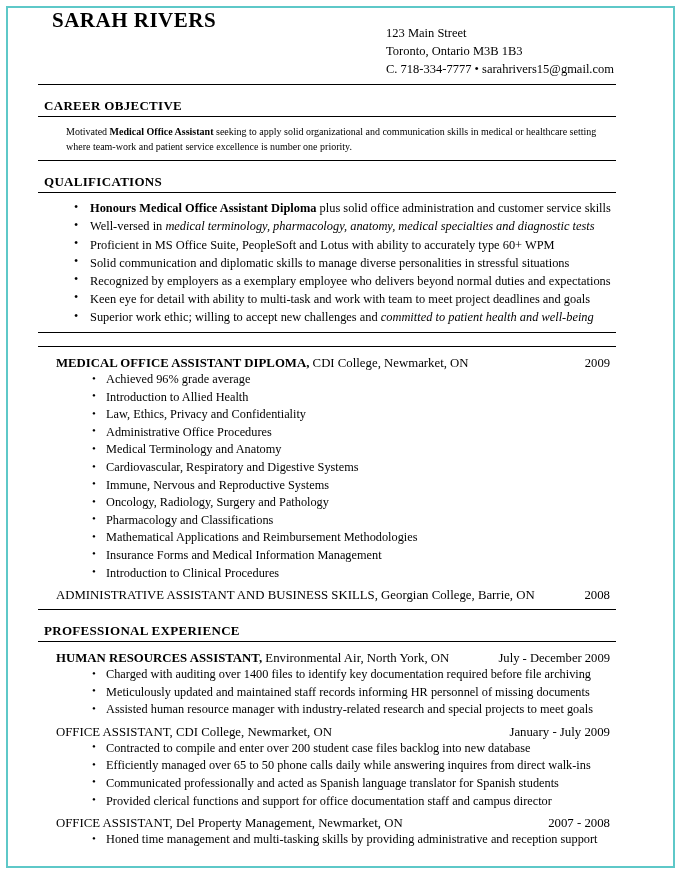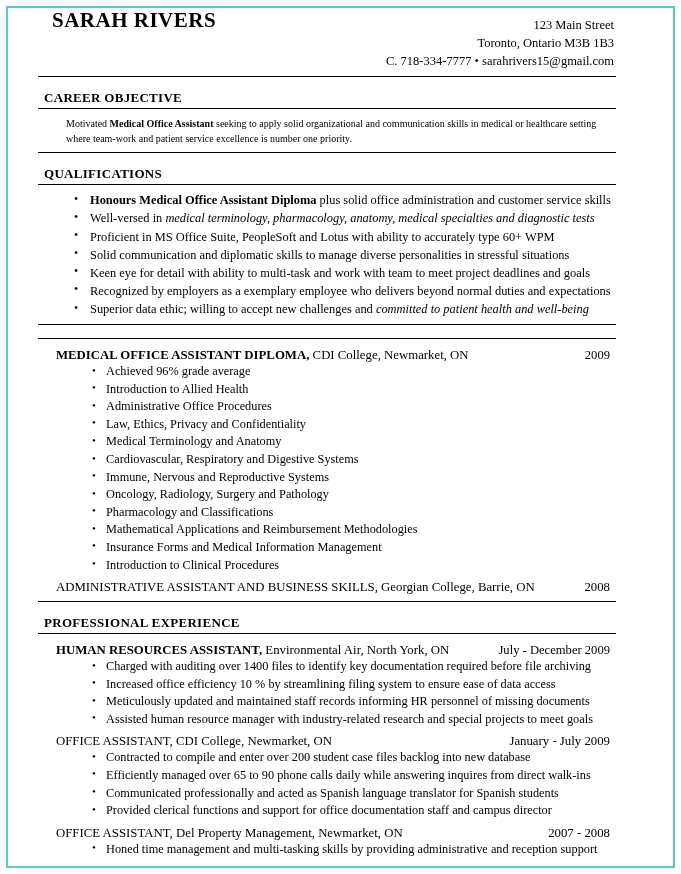--- a/index.html
+++ b/index.html
@@ -50,24 +50,24 @@
   .name-block {
     padding-left: 14px;
   }
   .name {
     font-size: 21px;
     font-weight: bold;
     letter-spacing: 0.5px;
     line-height: 1.15;
   }
   .contact {
-    text-align: right;
+    text-align: left;
     font-size: 12.5px;
     line-height: 1.45;
-    padding-top: 8px;
+    padding-top: 16px;
     padding-right: 2px;
   }
   .rule {
     border-bottom: 1.6px solid #000;
     margin: 2px 0 0 0;
     width: 100%;
   }
   .rule.thin { border-bottom-width: 1px; }
 
   
@@ -182,40 +182,40 @@
     <div class="rule thin"></div>
 
     <div class="section">
       <div class="section-title">QUALIFICATIONS</div>
       <div class="section-rule"></div>
       <ul class="bullets" id="qual-list">
           <li><span class="b">Honours Medical Office Assistant Diploma</span><span> plus solid office administration and customer service skills</span></li>
           <li><span>Well-versed in </span><span class="i">medical terminology, pharmacology, anatomy, medical specialties and diagnostic tests</span></li>
           <li><span>Proficient in MS Office Suite, PeopleSoft and Lotus with ability to accurately type 60+ WPM</span></li>
           <li><span>Solid communication and diplomatic skills to manage diverse personalities in stressful situations</span></li>
+          <li><span>Recognized by employers as a exemplary employee who delivers beyond normal duties and expectations</span></li>
           <li><span>Keen eye for detail with ability to multi-task and work with team to meet project deadlines and goals</span></li>
-          <li><span>Recognized by employers as a exemplary employee who delivers beyond normal duties and expectations</span></li>
-          <li><span>Superior data ethic; willing to accept new challenges and </span><span class="i">committed to patient health and well-being</span></li>
+          <li><span>Superior work ethic; willing to accept new challenges and </span><span class="i">committed to patient health and well-being</span></li>
         </ul>
     </div>
     <div class="spacer-sm"></div>
     <div class="rule thin"></div>
 
     <div class="section">
       <div class="section-rule"></div>
       <div id="edu-entries">
           <div class="entry">
             <div class="left"><span class="title">MEDICAL OFFICE ASSISTANT DIPLOMA,</span><span class="sub"> CDI College, Newmarket, ON</span></div>
             <div class="right">2009</div>
           </div>
           <ul class="dashlist">
             <li>Achieved 96% grade average</li>
             <li>Introduction to Allied Health</li>
+            <li>Law, Ethics, Privacy and Confidentiality</li>
             <li>Administrative Office Procedures</li>
-            <li>Law, Ethics, Privacy and Confidentiality</li>
             <li>Medical Terminology and Anatomy</li>
             <li>Cardiovascular, Respiratory and Digestive Systems</li>
             <li>Immune, Nervous and Reproductive Systems</li>
             <li>Oncology, Radiology, Surgery and Pathology</li>
             <li>Pharmacology and Classifications</li>
             <li>Mathematical Applications and Reimbursement Methodologies</li>
             <li>Insurance Forms and Medical Information Management</li>
             <li>Introduction to Clinical Procedures</li>
           </ul>
           <div class="entry2">
@@ -230,31 +230,30 @@
     <div class="section">
       <div class="section-title">PROFESSIONAL EXPERIENCE</div>
       <div class="section-rule"></div>
       <div id="exp-entries">
           <div class="entry">
             <div class="left"><span class="title">HUMAN RESOURCES ASSISTANT,</span><span class="sub"> Environmental Air, North York, ON</span></div>
             <div class="right">July - December 2009</div>
           </div>
           <ul class="dashlist">
             <li>Charged with auditing over 1400 files to identify key documentation required before file archiving</li>
-            <li>Increased office efficiency 10 % by streamlining filing system to ensure ease of data access</li>
             <li>Meticulously updated and maintained staff records informing HR personnel of missing documents</li>
             <li>Assisted human resource manager with industry-related research and special projects to meet goals</li>
           </ul>
           <div class="entry2">
             <div class="left"><span class="title">OFFICE ASSISTANT,</span><span class="sub"> CDI College, Newmarket, ON</span></div>
             <div class="right">January - July 2009</div>
           </div>
           <ul class="dashlist">
             <li>Contracted to compile and enter over 200 student case files backlog into new database</li>
-            <li>Efficiently managed over 65 to 90 phone calls daily while answering inquires from direct walk-ins</li>
+            <li>Efficiently managed over 65 to 50 phone calls daily while answering inquires from direct walk-ins</li>
             <li>Communicated professionally and acted as Spanish language translator for Spanish students</li>
             <li>Provided clerical functions and support for office documentation staff and campus director</li>
           </ul>
           <div class="entry2">
             <div class="left"><span class="title">OFFICE ASSISTANT,</span><span class="sub"> Del Property Management, Newmarket, ON</span></div>
             <div class="right">2007 - 2008</div>
           </div>
           <ul class="dashlist">
             <li>Honed time management and multi-tasking skills by providing administrative and  reception support</li>
           </ul>

